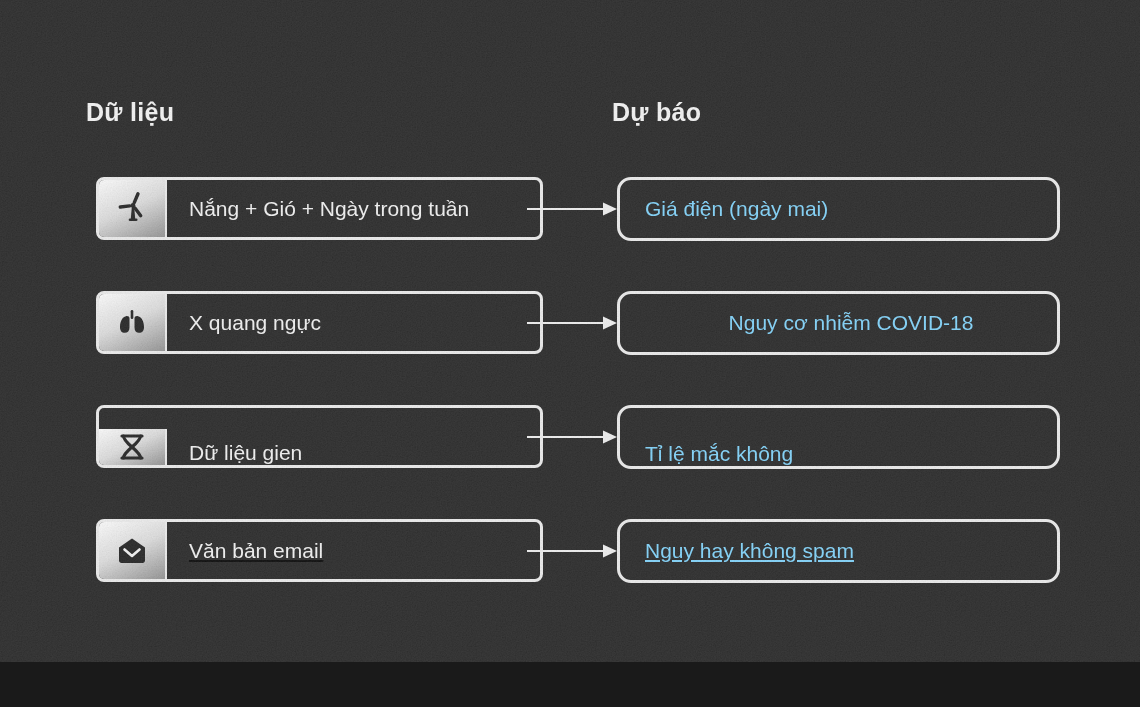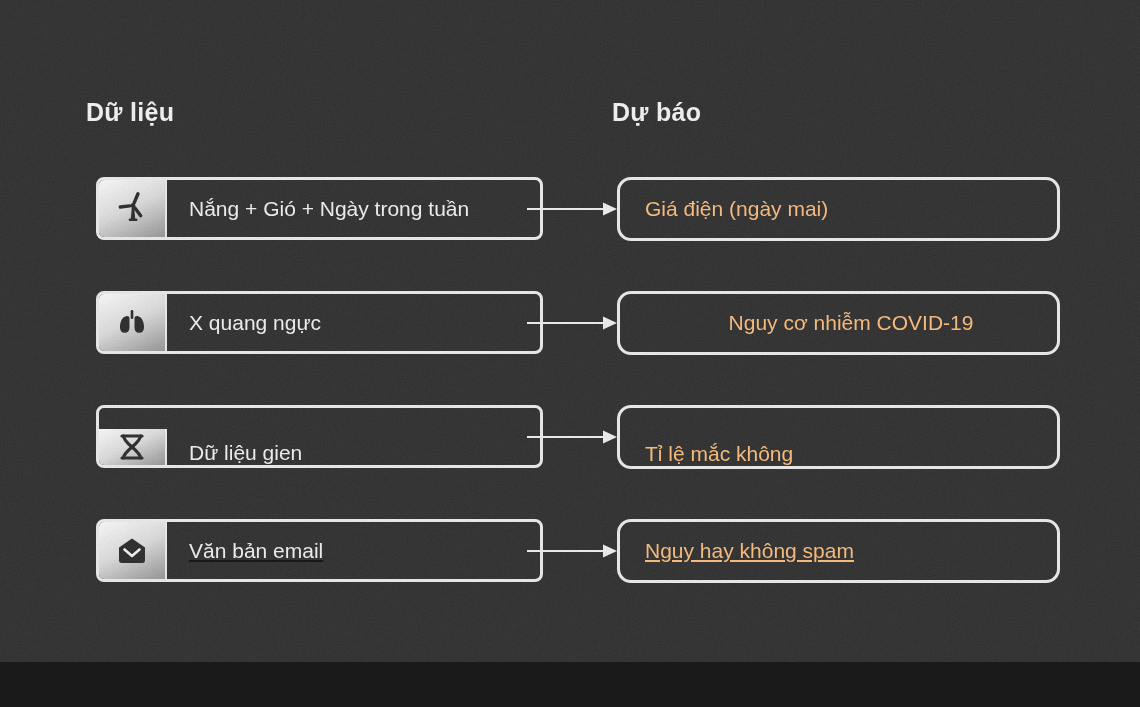--- a/index.html
+++ b/index.html
@@ -66,21 +66,21 @@
     position: absolute;
     left: 617px;
     width: 443px;
     height: 64px;
     border: 3px solid #ececec;
     border-radius: 14px;
     box-sizing: border-box;
     display: flex;
     align-items: center;
     padding-left: 25px;
-    color: #fdba74;
+    color: #7dd3fc;
     font-size: 21px;
     white-space: nowrap;
     z-index: 2;
   }
   .arrow {
     position: absolute;
     left: 527px;
     width: 90px;
     height: 16px;
     z-index: 1;
@@ -140,21 +140,21 @@
           </g>
         </svg>
       </div>
       <div class="label-cell">X quang ngực</div>
     </div>
     <svg class="arrow" viewBox="0 0 90 16">
       <line x1="0" y1="8" x2="77" y2="8" stroke="#f0f0f0" stroke-width="2"></line>
       <path d="M76 1.5 L90 8 L76 14.5 Z" fill="#f0f0f0"></path>
     </svg>
     <div class="outbox">
-      <span>Nguy cơ nhiễm COVID-19</span>
+      <span>Nguy cơ nhiễm COVID-18</span>
     </div>
   </div>
 
   <div class="row r2">
     <div class="pill">
       <div class="icon-cell">
         <svg width="36" height="36" viewBox="0 0 36 36">
           <g stroke="#1c1c1c" stroke-width="3.2" fill="none" stroke-linecap="round">
             <path d="M8 7 H28"></path>
             <path d="M8 29 H28"></path>

